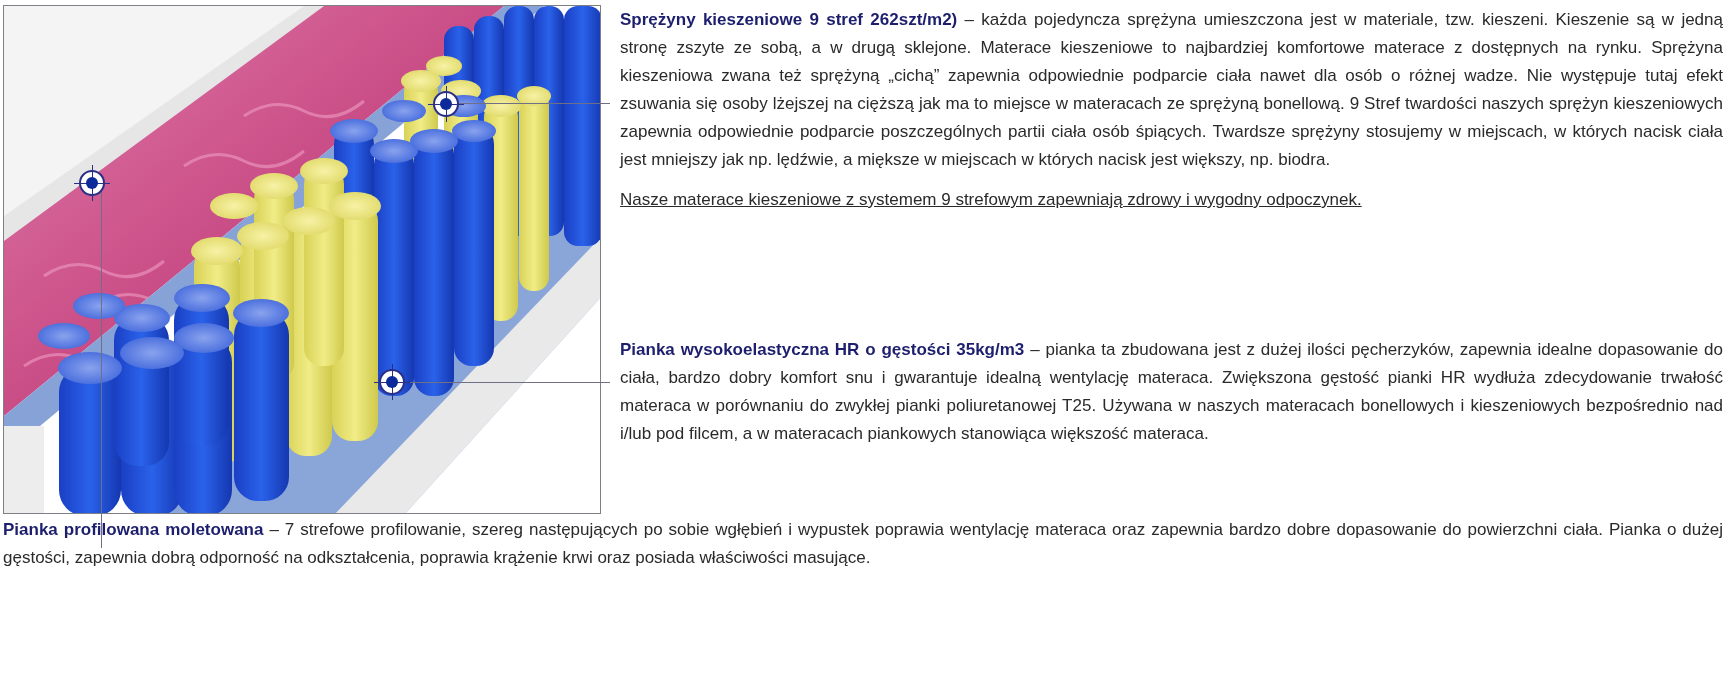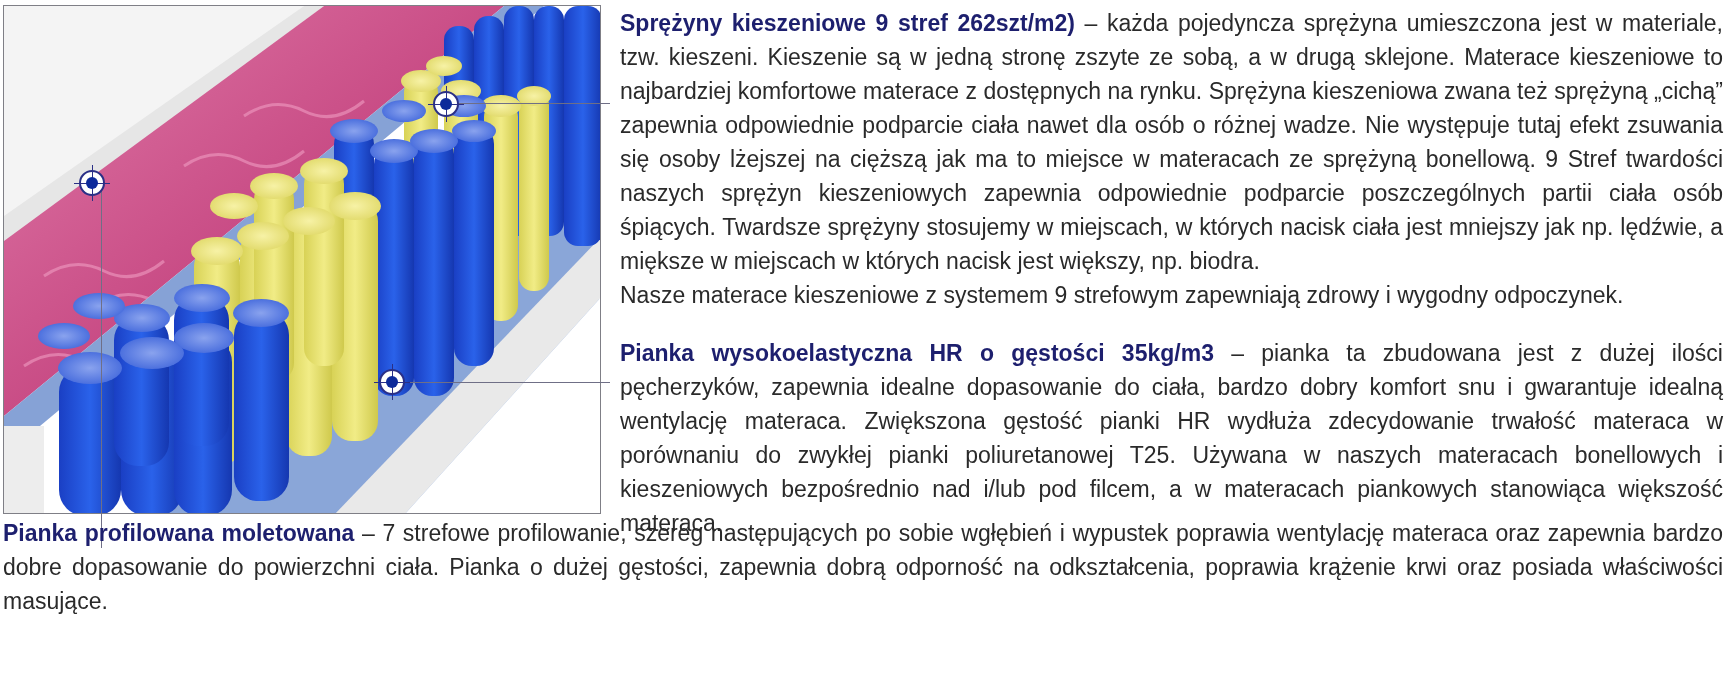--- a/index.html
+++ b/index.html
@@ -18,26 +18,26 @@
       background: #ffffff; border: 2px solid #2a2f86;
       display: flex; align-items: center; justify-content: center;
     }
     .marker::before, .marker::after {
       content: ""; position: absolute; background: #2a2f86;
     }
     .marker::before { width: 36px; height: 1px; left: -7px; top: 11px; }
     .marker::after { width: 1px; height: 36px; top: -7px; left: 11px; }
     .marker .dot { width: 12px; height: 12px; border-radius: 50%; background: #0d2a9a; position: relative; z-index: 1; }
 
-    .text-block { position: absolute; font-size: 23px; line-height: 34px; text-align: justify; }
+    .text-block { position: absolute; font-size: 17px; line-height: 28px; text-align: justify; }
     .text-block .title { font-weight: bold; color: #1d1f6e; }
     .text-block p { margin: 0; }
 
     #block-springs { left: 620px; top: 6px; width: 1103px; }
-    #block-springs .summary { margin-top: 0; text-align: left; }
+    #block-springs .summary { margin-top: 12px; text-align: left; text-decoration: underline; }
     #block-hr { left: 620px; top: 336px; width: 1103px; }
     #block-profiled { left: 3px; top: 516px; width: 1720px; }
   </style>
 </head>
 <body>
 
 <div class="illustration">
   <svg width="598" height="509" viewBox="0 0 598 509" xmlns="http://www.w3.org/2000/svg">
     <defs>
       <linearGradient id="pinkG" x1="0" y1="0" x2="1" y2="1">

